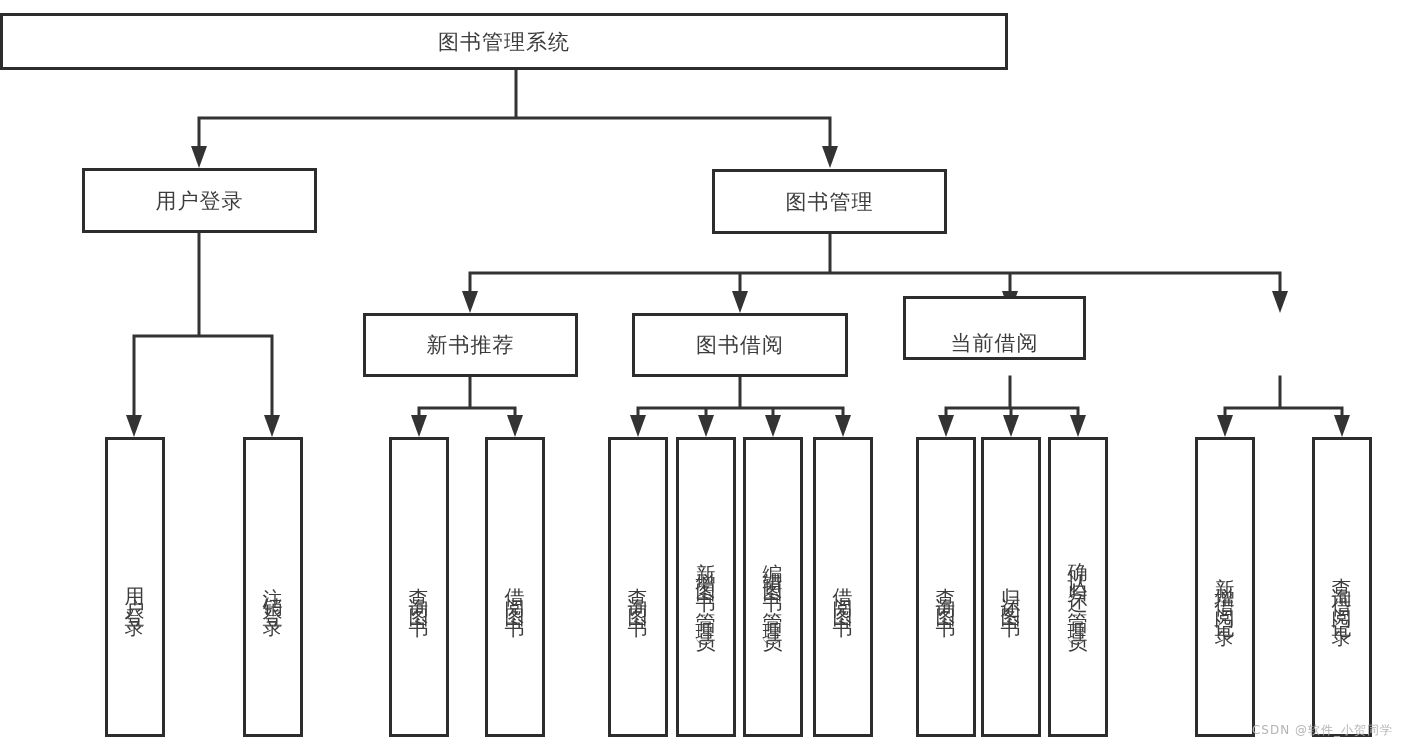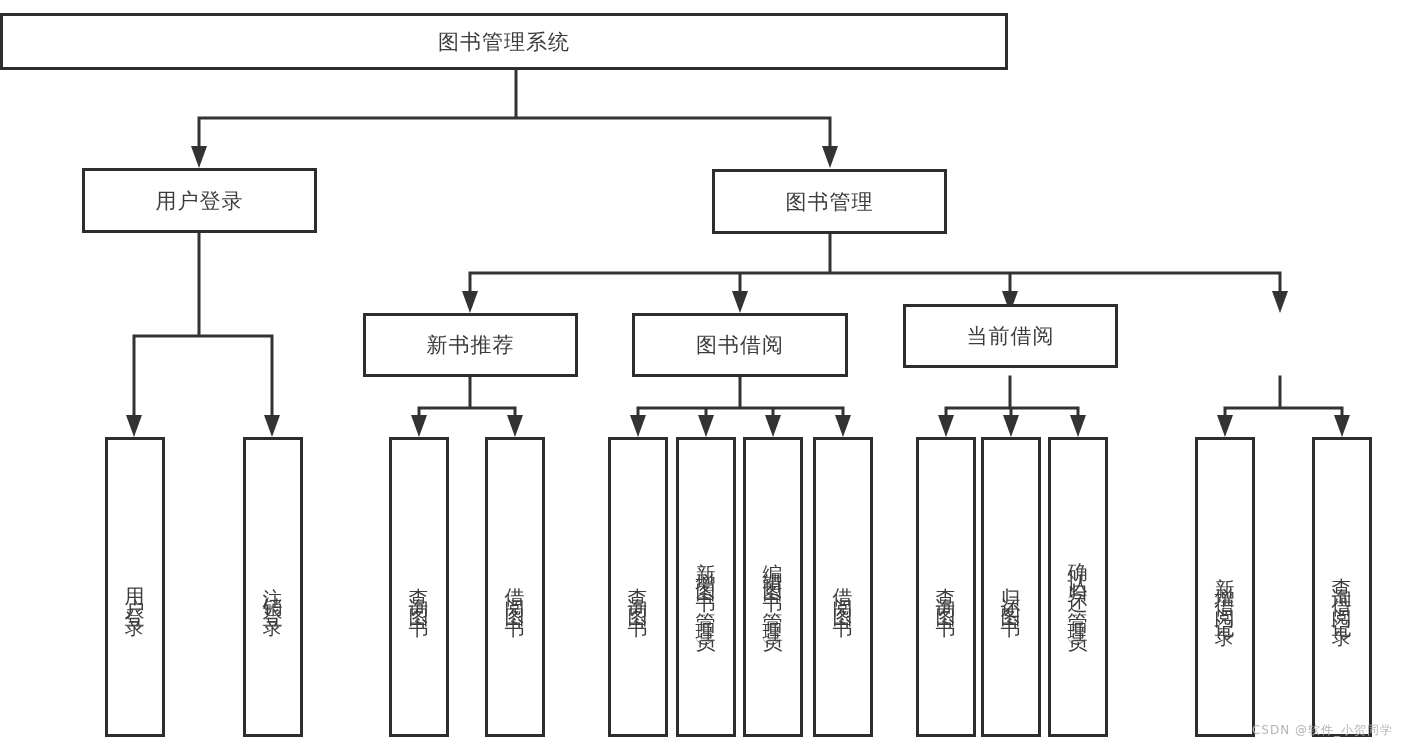--- a/index.html
+++ b/index.html
@@ -51,21 +51,21 @@
     margin-bottom: -10px;
   }
   
   .n-root { left: 0;  top: 13px;  width: 1008px; height: 57px; }
   
   .n-l2a  { left: 82px;  top: 168px; width: 235px;  height: 65px; }
   .n-l2b  { left: 712px; top: 169px; width: 235px;  height: 65px; }
   
   .n-l3a  { left: 363px;  top: 313px; width: 215px; height: 64px; }
   .n-l3b  { left: 632px;  top: 313px; width: 216px; height: 64px; }
-  .n-l3c  { left: 903px;  top: 304px; width: 215px; height: 64px; }
+  .n-l3c  { left: 903px;  top: 296px; width: 183px; height: 64px; align-items: flex-end; }
   .n-l3d  { left: 1173px; top: 313px; width: 215px; height: 64px; }
   
   .n-v1  { left: 105px;  }
   .n-v2  { left: 243px;  }
   .n-v3  { left: 389px;  }
   .n-v4  { left: 485px;  }
   .n-v5  { left: 608px;  }
   .n-v6  { left: 676px;  }
   .n-v7  { left: 743px;  }
   .n-v8  { left: 813px;  }

